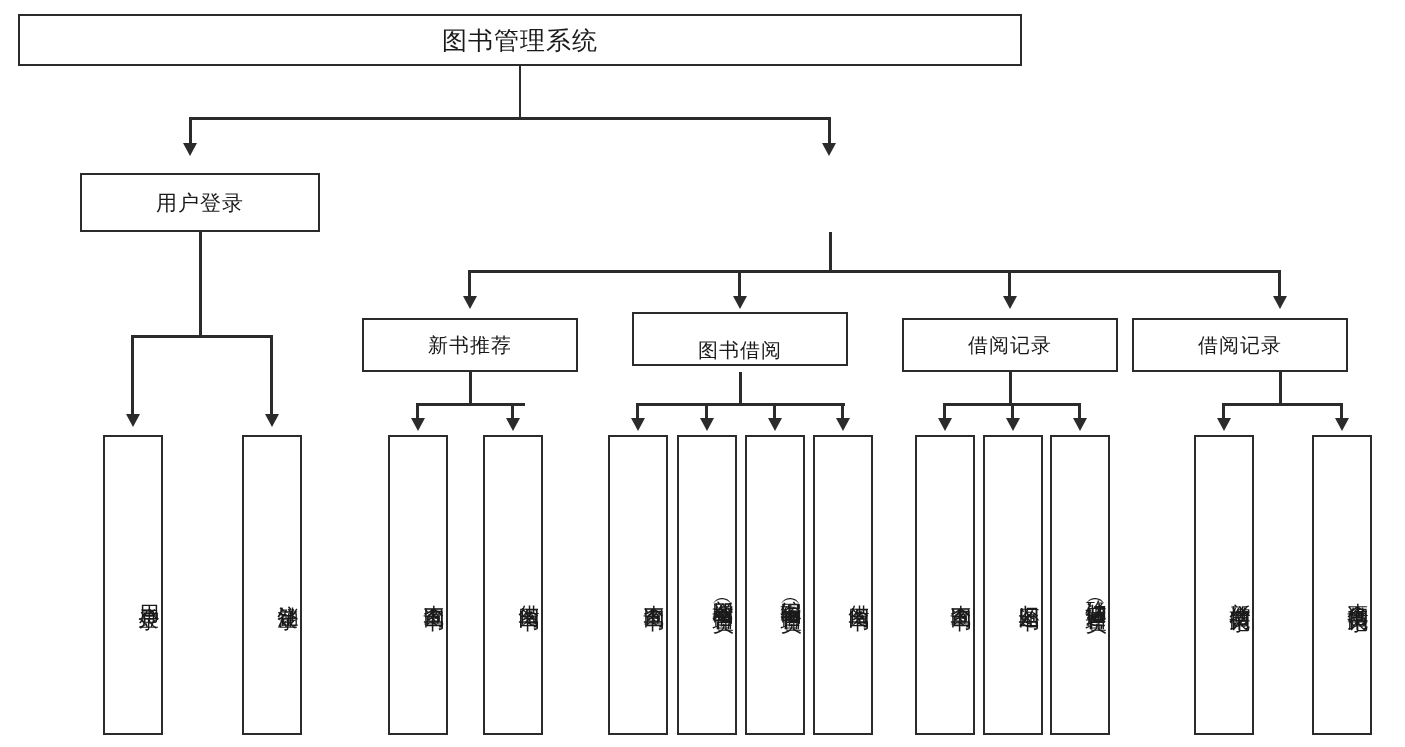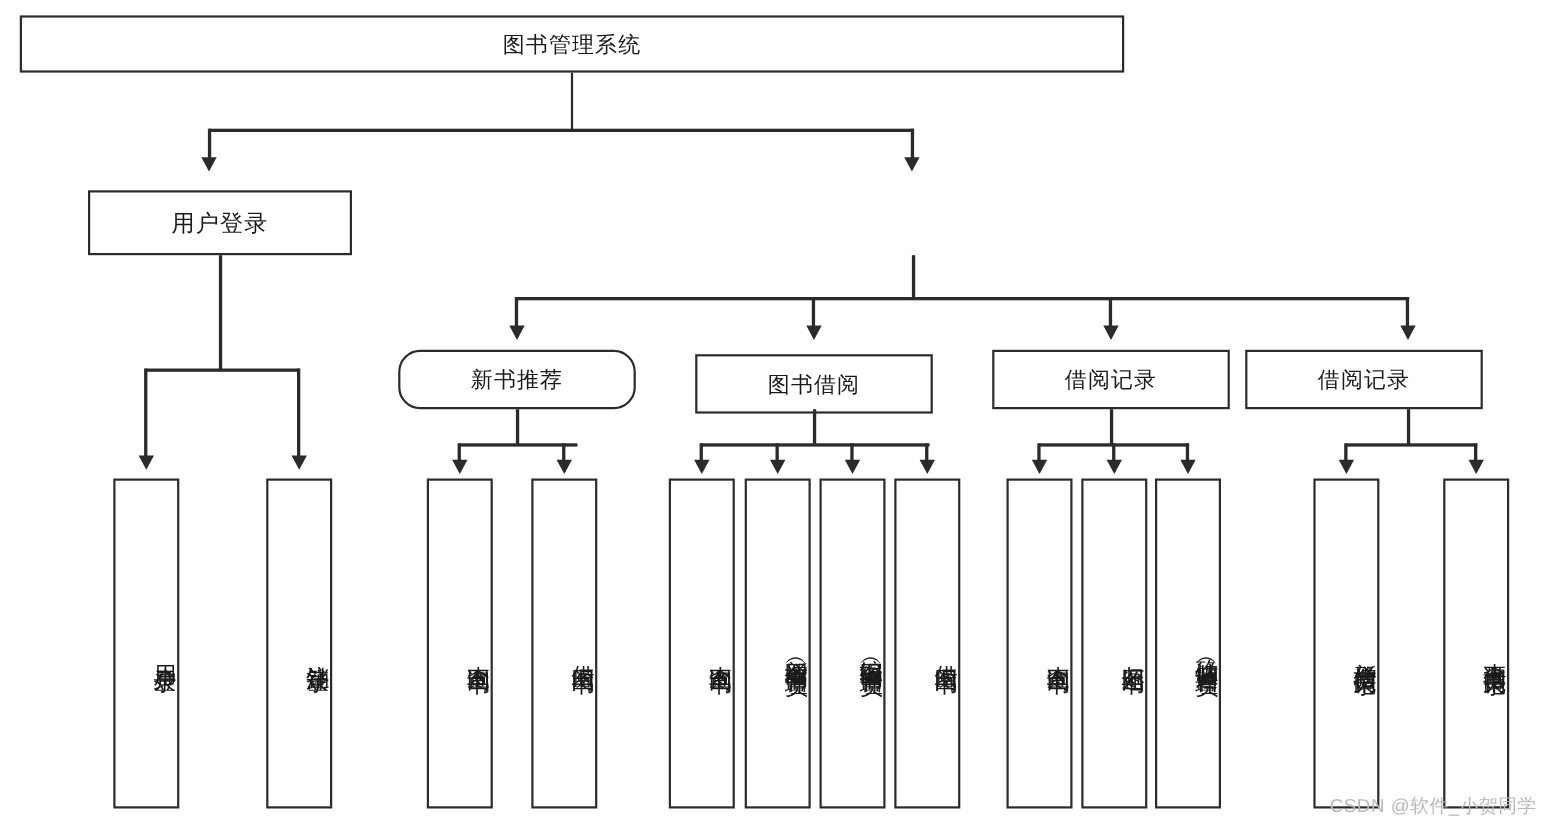--- a/index.html
+++ b/index.html
@@ -18,21 +18,21 @@
   .node{
     position:absolute;
     box-sizing:border-box;
     background:#ffffff;
     border:2px solid #2b2b2b;
     display:flex;
     align-items:center;
     justify-content:center;
     color:#1a1a1a;
   }
-  .node.lvl0{ font-size:20px; letter-spacing:1px; }
+  .node.lvl0{ font-size:25px; letter-spacing:1px; }
   .node.lvl1{ font-size:21px; letter-spacing:1px; }
   .node.lvl2{ font-size:20px; letter-spacing:1px; }
   
   .node.leaf{
     writing-mode:vertical-rl;
     text-orientation:upright;
     font-size:21px;
     line-height:1.18;
     letter-spacing:2px;
     padding-top:14px;
@@ -110,25 +110,25 @@
 
   <div class="vline" style="left:738px;top:270px;width:3px;height:30px;"></div>
   <div class="arrow" style="left:733px;top:296px;"></div>
 
   <div class="vline" style="left:1008px;top:270px;width:3px;height:30px;"></div>
   <div class="arrow" style="left:1003px;top:296px;"></div>
 
   <div class="vline" style="left:1278px;top:270px;width:3px;height:30px;"></div>
   <div class="arrow" style="left:1273px;top:296px;"></div>
 
-  <div class="node lvl2" style="left:362px;top:318px;width:216px;height:54px;border-radius:20px;">
+  <div class="node lvl2" style="left:362px;top:318px;width:216px;height:54px;">
     <span>新书推荐</span>
   </div>
 
-  <div class="node lvl2" style="left:632px;top:322px;width:216px;height:54px;">
+  <div class="node lvl2" style="left:632px;top:312px;width:216px;height:54px;align-items:flex-end;">
     <span>图书借阅</span>
   </div>
 
   <div class="node lvl2" style="left:902px;top:318px;width:216px;height:54px;">
     <span>借阅记录</span>
   </div>
 
   <div class="node lvl2" style="left:1132px;top:318px;width:216px;height:54px;">
     <span>借阅记录</span>
   </div>
@@ -204,15 +204,14 @@
     <span class="lbl">确认归还（管理员）</span>
   </div>
 
   <div class="node leaf" style="left:1194px;top:435px;width:60px;height:300px;">
     <span class="lbl">新增借阅记录</span>
   </div>
   <div class="node leaf" style="left:1312px;top:435px;width:60px;height:300px;">
     <span class="lbl">查询借阅记录</span>
   </div>
 
-  <div id="watermark">CSDN @软件_小贺同学</div>
 
 </div>
 
 </body></html>

